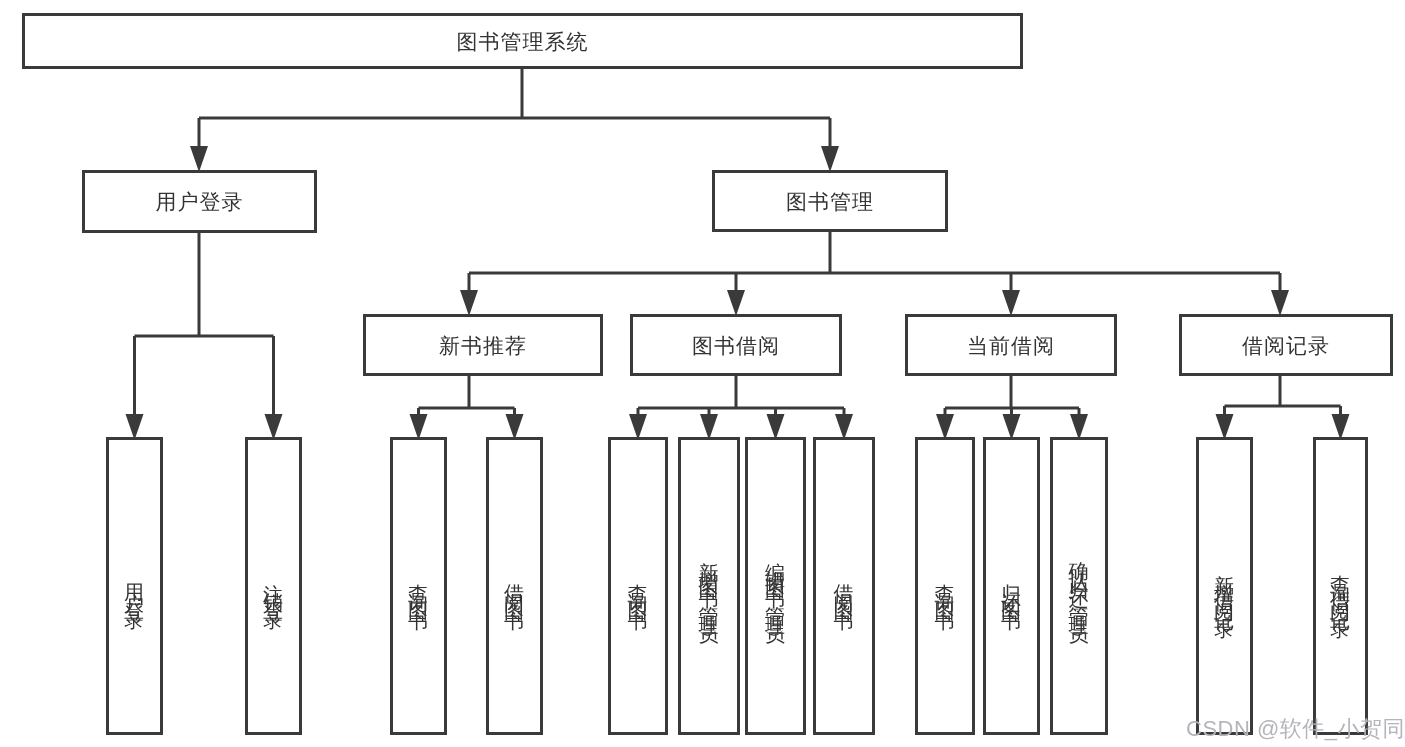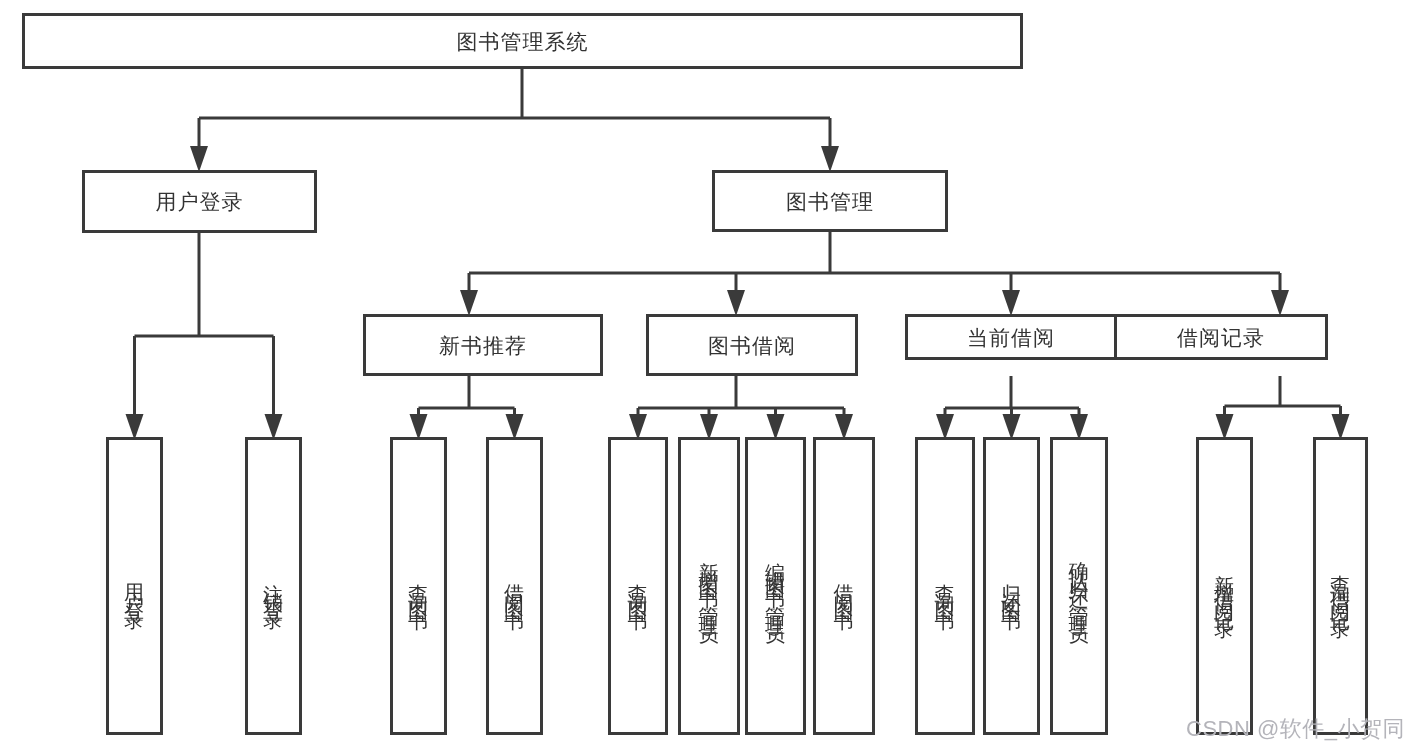--- a/index.html
+++ b/index.html
@@ -46,23 +46,23 @@
     writing-mode: vertical-rl;
     text-orientation: mixed;
     letter-spacing: 9px;
     padding: 6px 0;
   }
   
   .n-root    { left: 22px;   top: 13px;  width: 1001px; height: 56px; }
   .n-login   { left: 82px;   top: 170px; width: 235px;  height: 63px; }
   .n-mgmt    { left: 712px;  top: 170px; width: 236px;  height: 62px; text-align: center; }
   .n-rec     { left: 363px;  top: 314px; width: 240px;  height: 62px; }
-  .n-borrow  { left: 630px;  top: 314px; width: 212px;  height: 62px; margin-left: 16px; }
-  .n-current { left: 905px;  top: 314px; width: 212px;  height: 46px; }
-  .n-record  { left: 1114px; top: 314px; width: 214px;  height: 46px; }
+  .n-borrow  { left: 630px;  top: 314px; width: 212px;  height: 62px; }
+  .n-current { left: 905px;  top: 314px; width: 212px;  height: 62px; }
+  .n-record  { left: 1179px; top: 314px; width: 214px;  height: 62px; }
   
   .l-userlogin   { left: 106px;  width: 57px; }
   .l-logout      { left: 245px;  width: 57px; }
   .l-recquery    { left: 390px;  width: 57px; }
   .l-recborrow   { left: 486px;  width: 57px; }
   .l-bbquery     { left: 608px;  width: 60px; }
   .l-bbadd       { left: 678px;  width: 62px; }
   .l-bbedit      { left: 745px;  width: 61px; }
   .l-bbborrow    { left: 813px;  width: 62px; }
   .l-cbquery     { left: 915px;  width: 60px; }

